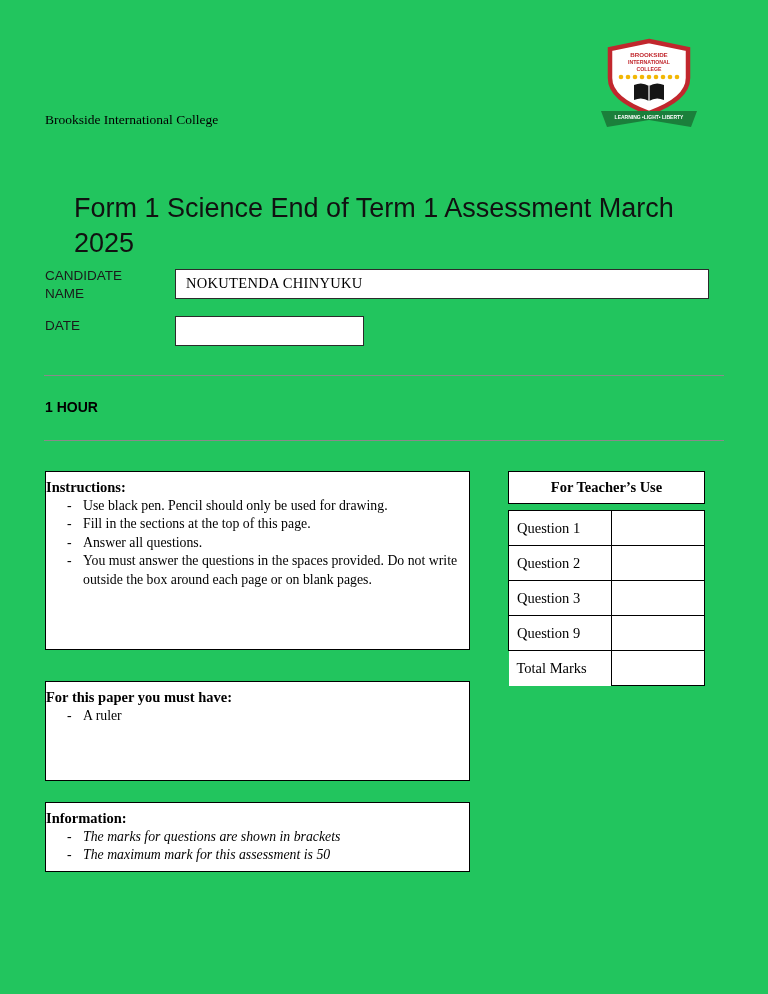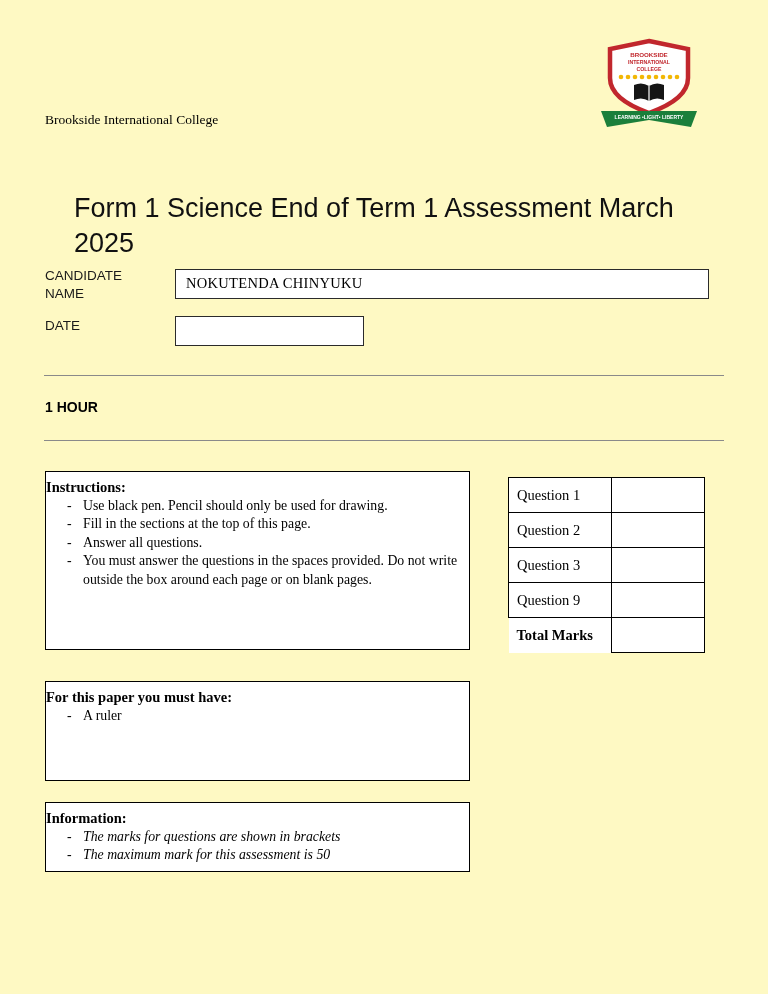--- a/index.html
+++ b/index.html
@@ -1,21 +1,21 @@
 <!DOCTYPE html>
 <html><head>
 <meta charset="utf-8">
 <style>
   * { margin:0; padding:0; box-sizing:border-box; }
   html,body { background:#ffffff; }
   body {
     width:768px; height:994px; position:relative;
     font-family:"Liberation Serif", serif; color:#000;
   }
-  .page { position:absolute; inset:0; background:#fef9c3; overflow:hidden; }
+  .page { position:absolute; inset:0; background:#22c55e; overflow:hidden; }
 
   .school-name { position:absolute; left:45px; top:112px; font-size:13.5px; }
 
   .logo { position:absolute; left:601px; top:36px; width:96px; height:94px; }
 
   .title {
     position:absolute; left:74px; top:191px; width:620px;
     font-family:"Liberation Sans", sans-serif;
     font-weight:400; font-size:27px; line-height:1.28; color:#111;
   }
@@ -54,21 +54,21 @@
 
   .teacher { position:absolute; left:508px; top:471px; width:197px; }
   .teacher-header {
     border:1.4px solid #000; height:33px; text-align:center;
     font-weight:bold; font-size:14.5px; line-height:30px; background:#fff;
   }
   .teacher-table { border-collapse:collapse; width:100%; margin-top:6px; }
   .teacher-table td { border:1.4px solid #000; height:35px; font-size:14.5px; background:#fff; }
   td.q-label { width:103px; padding-left:8px; }
   td.q-value { width:94px; }
-  tr.total-row td.q-label { border:none; font-weight:bold; }
+  tr.total-row td.q-label { border:none; font-weight:normal; }
 
   .logo svg text { font-family:"Liberation Sans", sans-serif; font-weight:bold; }
 </style>
 </head>
 <body>
 
 <div class="page">
 
   <div class="school-name">Brookside International College</div>
 
@@ -120,20 +120,21 @@
 
   <div class="box instructions-box">
     <div class="box-heading">Instructions:</div>
     <div class="li">Use black pen. Pencil should only be used for drawing.</div>
     <div class="li">Fill in the sections at the top of this page.</div>
     <div class="li">Answer all questions.</div>
     <div class="li">You must answer the questions in the spaces provided. Do not write outside the box around each page or on blank pages.</div>
   </div>
 
   <div class="teacher">
+    <div class="teacher-header">For Teacher’s Use</div>
     <table class="teacher-table">
       <tbody>
           <tr>
         <td class="q-label">Question 1</td>
         <td class="q-value"></td>
       </tr>
       <tr>
         <td class="q-label">Question 2</td>
         <td class="q-value"></td>
       </tr>

